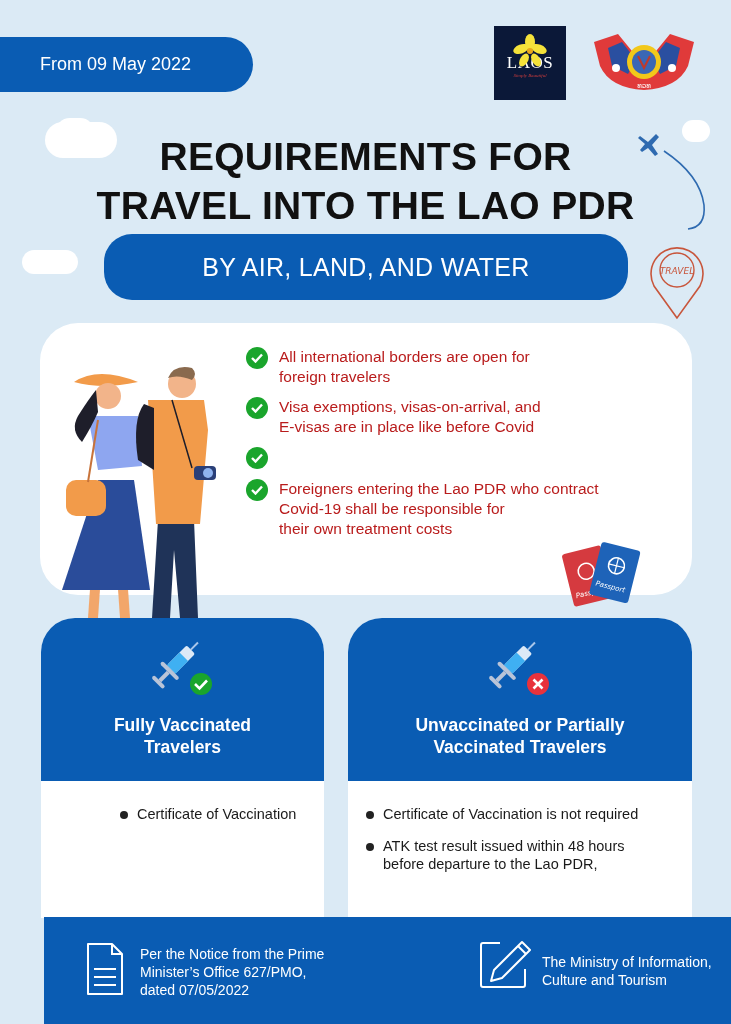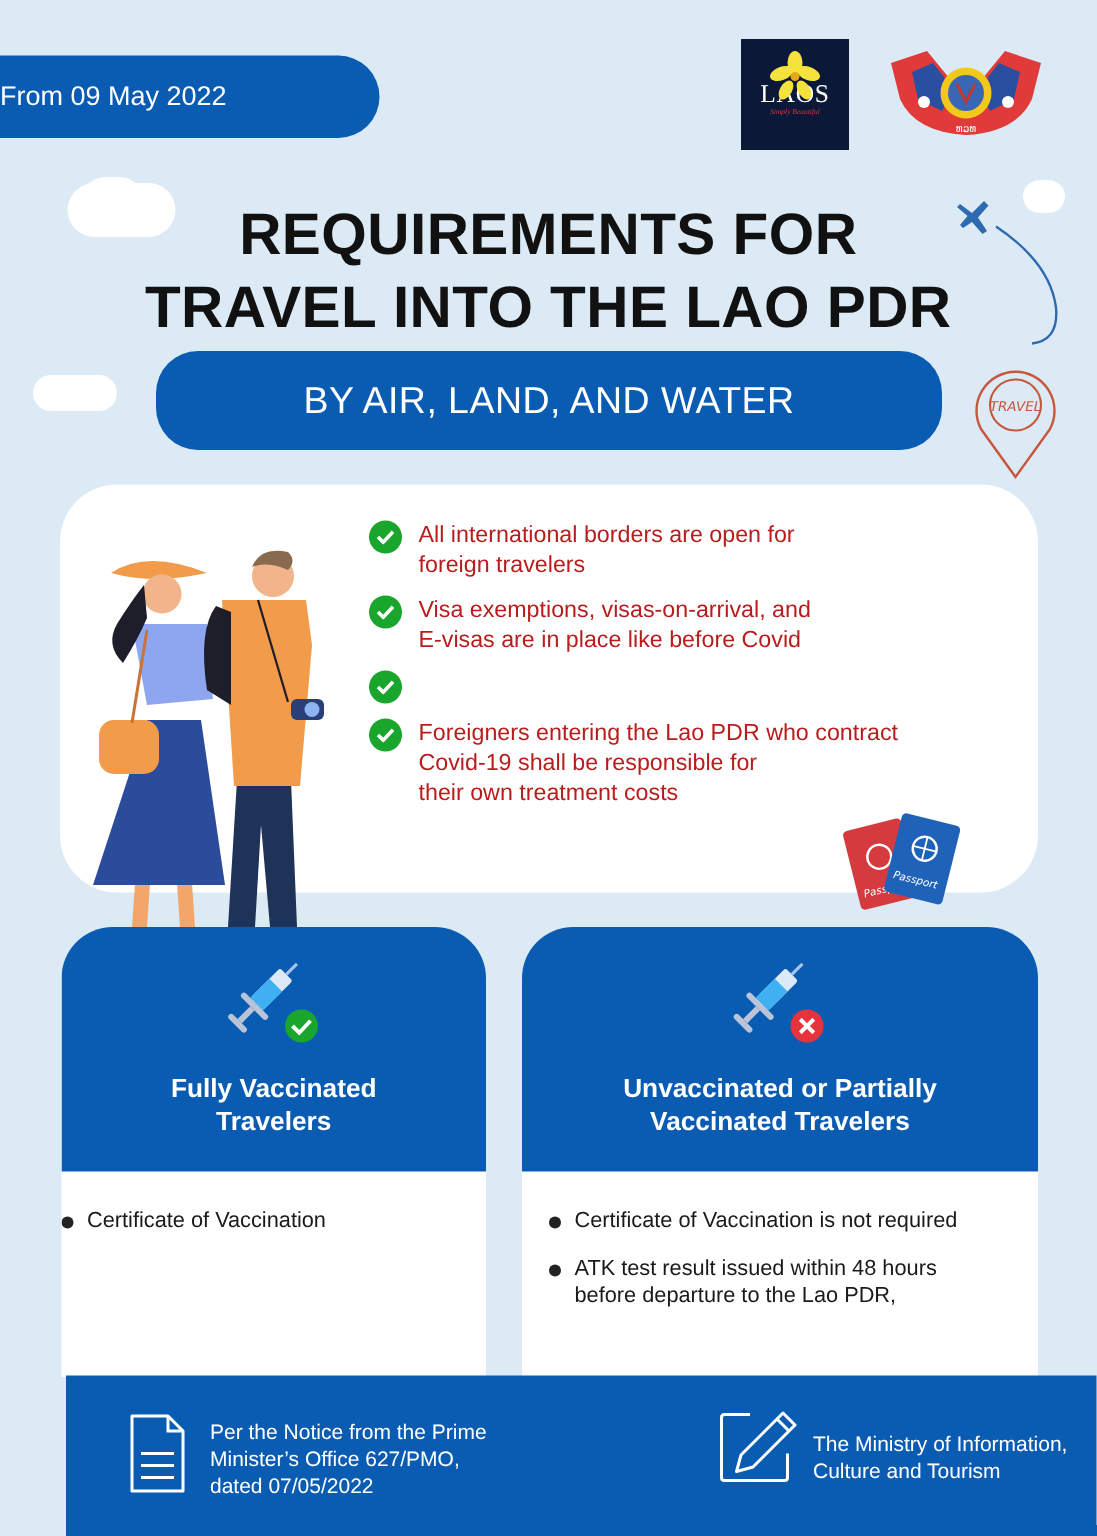--- a/index.html
+++ b/index.html
@@ -11,21 +11,21 @@
     color: #1a1a1a;
   }
   .abs { position: absolute; }
 
   
   .date-pill {
     left: 0; top: 37px; width: 253px; height: 55px;
     background: #0a5cb3;
     border-radius: 0 28px 28px 0;
     color: #fff; font-size: 18px;
-    display: flex; align-items: center; 
+    display: flex; align-items: center; padding-left: 40px;
   }
 
   
   .logo-laos {
     left: 494px; top: 26px; width: 72px; height: 74px;
     background: #0b1838;
     display: flex; flex-direction: column; align-items: center; justify-content: flex-end;
     padding-bottom: 22px;
   }
   .logo-laos .txt { color: #fff; font-family: "Liberation Serif", serif; font-size: 17px; letter-spacing: 0.5px; }
@@ -239,21 +239,21 @@
         <rect x="24" y="58" width="16" height="4" rx="2" fill="#b9c4d8"></rect>
       </g>
       <circle cx="58" cy="50" r="11" fill="#1aa52c"></circle>
       <path d="M52 50 L56.5 54.5 L64 46.5" stroke="#fff" stroke-width="2.6" fill="none"></path>
     </svg>
     <div class="head-title">
       <div>Fully Vaccinated</div>
       <div>Travelers</div>
     </div>
   </div>
-  <div class="bullets" style="">
+  <div class="bullets" style="padding-left:40px;margin-left:39px;">
     <div class="bullet">
       <span class="dot"></span>
       <div class="bullet-text">
           <div>Certificate of Vaccination</div>
         </div>
     </div>
   </div>
 </div>
 
 <div class="abs vcard vcard-right">

